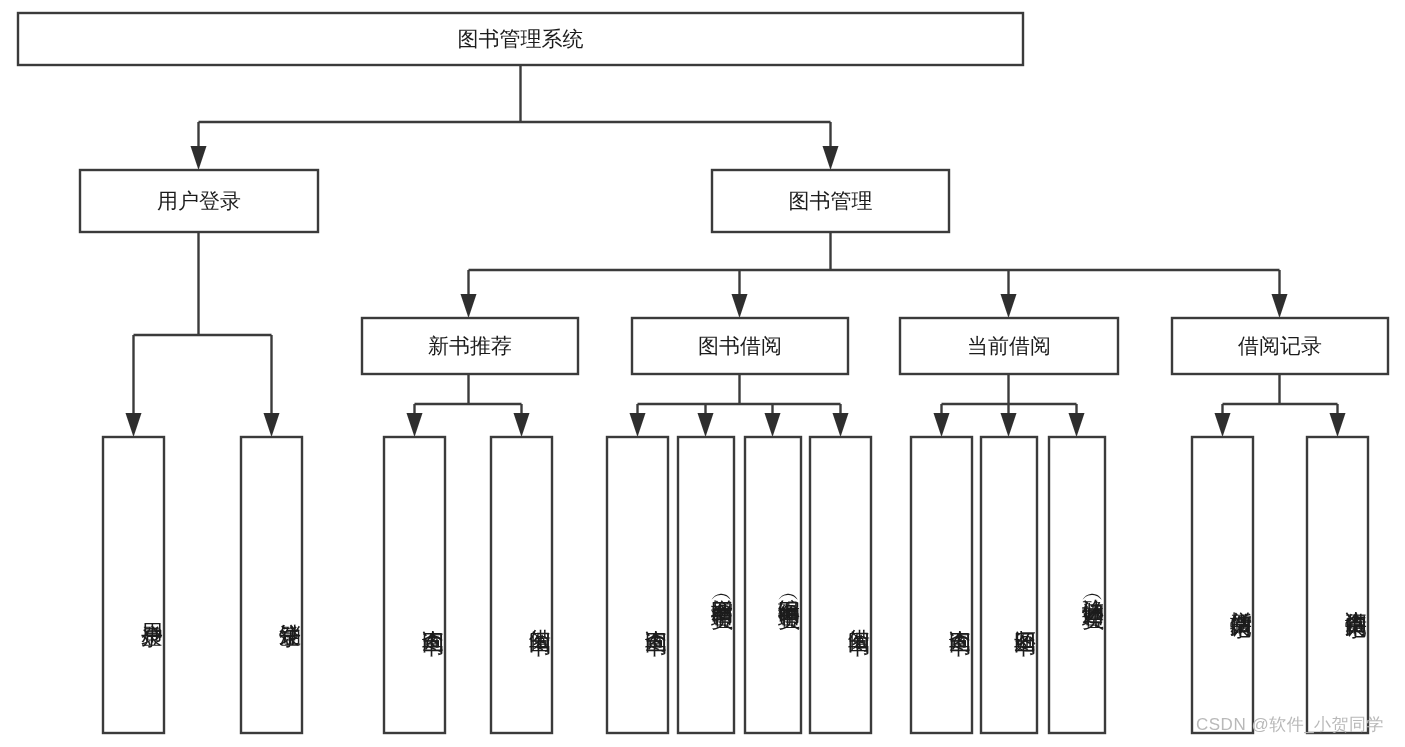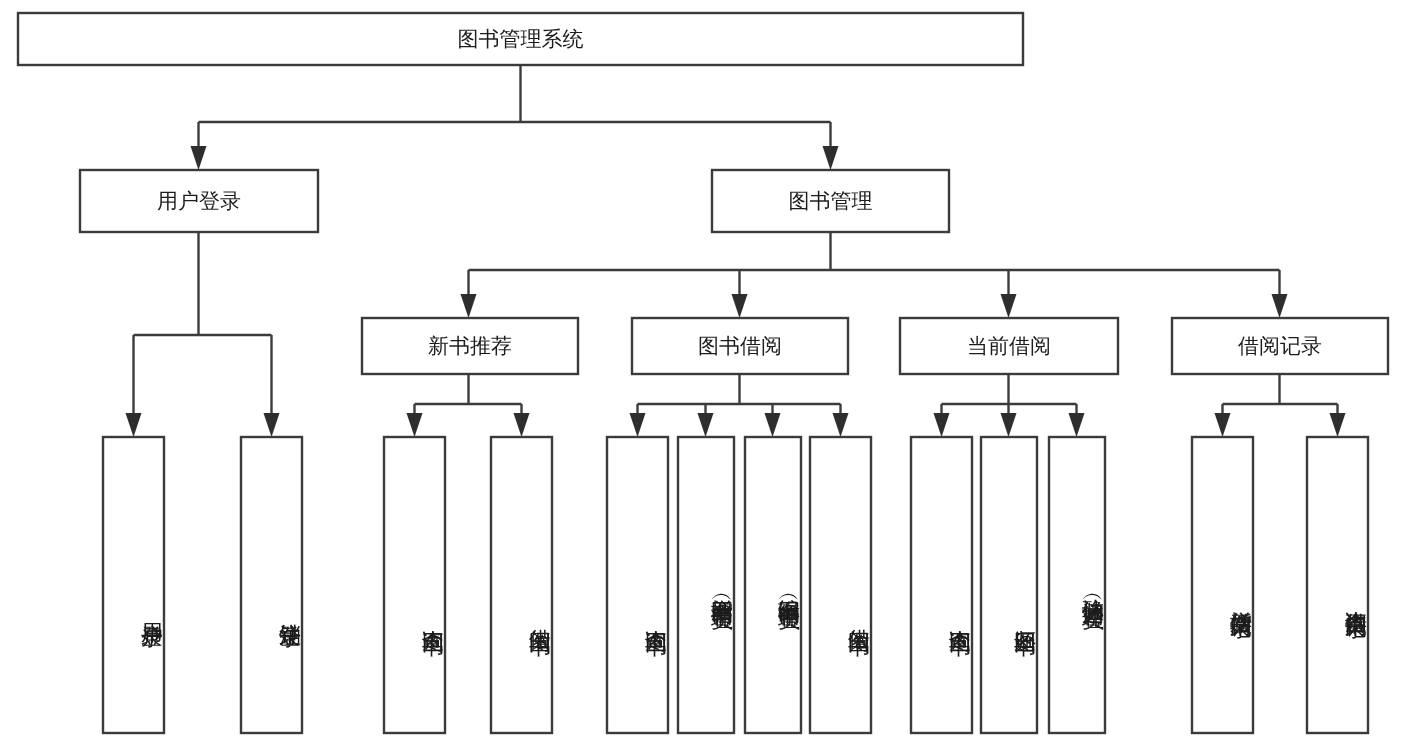--- a/index.html
+++ b/index.html
@@ -245,14 +245,15 @@
   <div class="leaf-hit" style="left:607px; top:437px; width:61px; height:296px;"></div>
   <div class="leaf-hit" style="left:678px; top:437px; width:56px; height:296px;"></div>
   <div class="leaf-hit" style="left:745px; top:437px; width:56px; height:296px;"></div>
   <div class="leaf-hit" style="left:810px; top:437px; width:61px; height:296px;"></div>
   <div class="leaf-hit" style="left:911px; top:437px; width:61px; height:296px;"></div>
   <div class="leaf-hit" style="left:981px; top:437px; width:56px; height:296px;"></div>
   <div class="leaf-hit" style="left:1049px; top:437px; width:56px; height:296px;"></div>
   <div class="leaf-hit" style="left:1192px; top:437px; width:61px; height:296px;"></div>
   <div class="leaf-hit" style="left:1307px; top:437px; width:61px; height:296px;"></div>
 
+  <div class="watermark" style="left:1196px; top:713px;">CSDN @软件_小贺同学</div>
 
 </div>
 
 </body></html>

